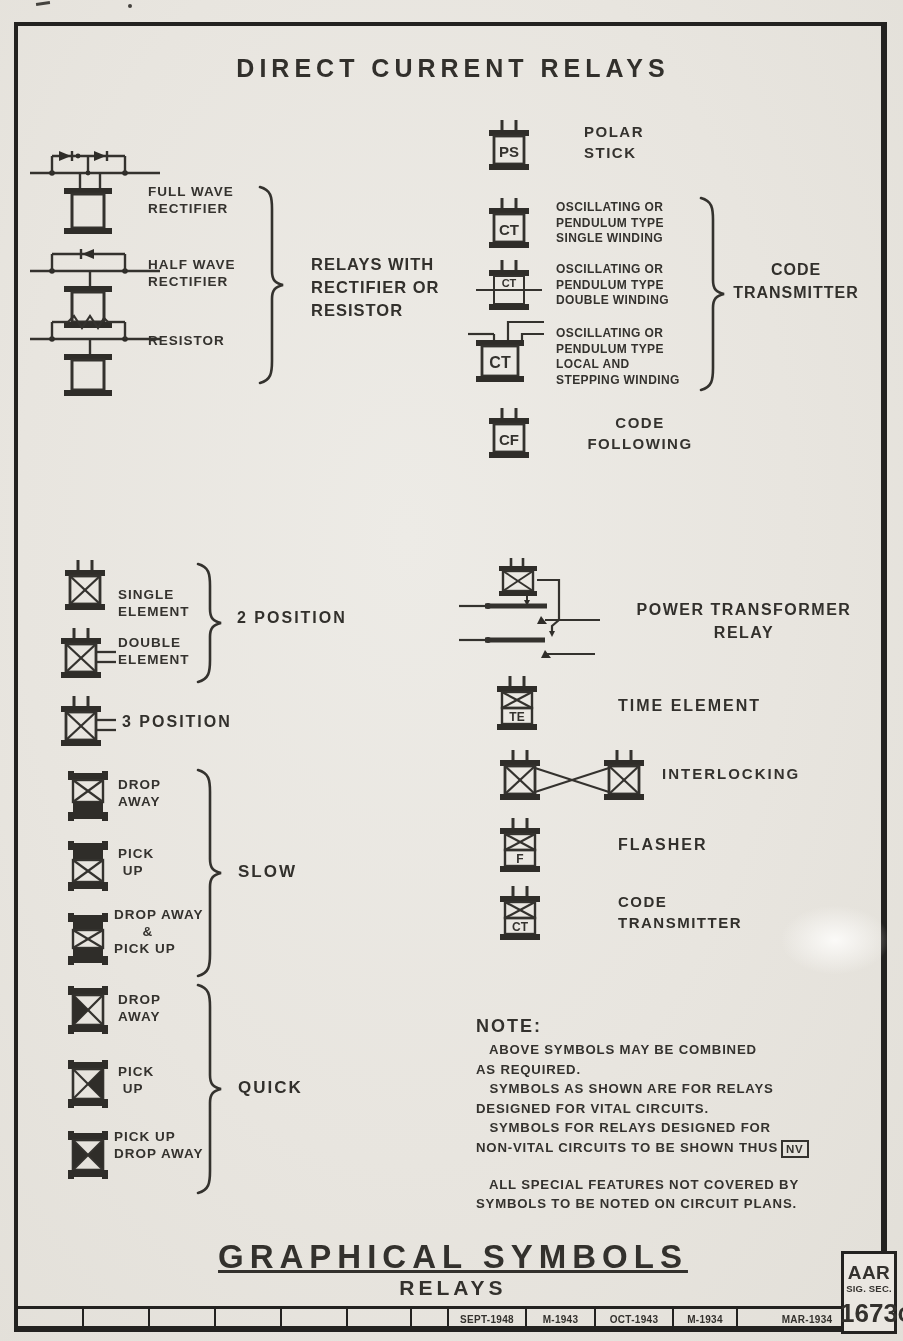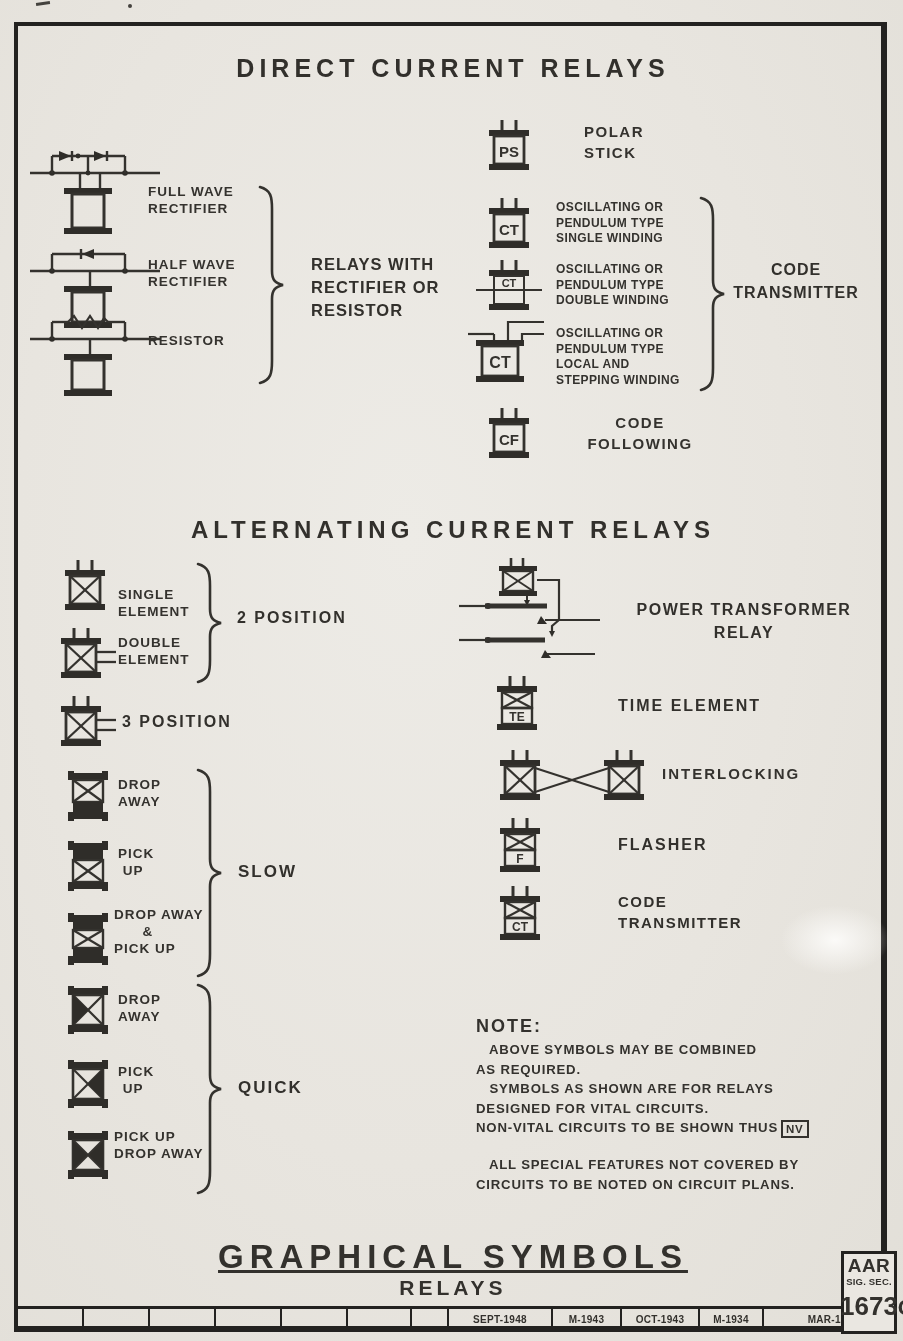--- a/index.html
+++ b/index.html
@@ -24,21 +24,21 @@
   .sym-text{font-family:"Liberation Sans",sans-serif;font-weight:700;fill:#34322e;}
   .note-line{font-size:13.2px;font-weight:600;letter-spacing:.8px;line-height:19.5px;white-space:pre;color:#34322e;}
   .nv-box{display:inline-block;border:2px solid #34322e;font-size:11.5px;font-weight:700;
     padding:0 3px;margin-left:3px;line-height:14px;vertical-align:-1px;}
   #footer-title{font-size:33px;font-weight:700;letter-spacing:6px;}
   #footer-subtitle{font-size:21px;font-weight:600;letter-spacing:4px;}
   #date-strip{display:flex;border-top:3px solid #232220;height:20px;background:transparent;}
   .strip-cell{border-right:2px solid #232220;box-sizing:border-box;font-size:10px;font-weight:600;
     letter-spacing:.3px;display:flex;align-items:center;justify-content:center;white-space:nowrap;overflow:hidden;}
   #aar-box{border:3px solid #232220;background:#eae7e1;z-index:6;text-align:center;}
-  #aar-org{font-size:19px;font-weight:700;letter-spacing:.5px;line-height:20px;margin-top:2px;}
+  #aar-org{font-size:19px;font-weight:700;letter-spacing:.5px;line-height:20px;margin-top:9px;}
   #aar-sub{font-size:9.5px;font-weight:600;letter-spacing:.2px;line-height:11px;}
   #aar-num{font-size:26px;font-weight:700;line-height:26px;white-space:nowrap;text-align:left;margin-left:-4px;margin-top:6px;}
   #aar-num .suffix{font-size:22px;font-weight:600;}
   .scan-mark{background:#44423e;}
   .scan-blob{background:radial-gradient(ellipse,#fbfaf8 0%,rgba(250,249,246,0) 70%);}
 </style>
 </head>
 <body>
 
 <div id="page">
@@ -173,21 +173,20 @@
     <line class="ink-line" x1="16" y1="0" x2="16" y2="10" stroke-width="3"></line>
     <line class="ink-line" x1="30" y1="0" x2="30" y2="10" stroke-width="3"></line>
     <rect class="ink-fill" x="3" y="10" width="40" height="6"></rect>
     <rect class="ink-line" x="8" y="16" width="30" height="28" stroke-width="2.8"></rect>
     <text class="sym-text" x="23" y="37" font-size="15" text-anchor="middle">CF</text>
     <rect class="ink-fill" x="3" y="44" width="40" height="6"></rect>
   </svg>
   <div class="abs lbl-md ctr" style="left:560px;top:412px;width:160px;white-space:pre-line;">CODE
 FOLLOWING</div>
 
-  <div class="abs title" style="left:20px;top:516px;width:866px;font-size:24px;">ALTERNATING CURRENT RELAYS</div>
 
   <svg class="abs" style="left:62px;top:560px;" width="46" height="52" viewBox="0 0 46 52">
     <line class="ink-line" x1="16" y1="0" x2="16" y2="10" stroke-width="3"></line>
     <line class="ink-line" x1="30" y1="0" x2="30" y2="10" stroke-width="3"></line>
     <rect class="ink-fill" x="3" y="10" width="40" height="6"></rect>
     <rect class="ink-line" x="8" y="16" width="30" height="28" stroke-width="2.8"></rect>
     <line class="ink-line" x1="8" y1="16" x2="38" y2="44" stroke-width="2.3"></line>
     <line class="ink-line" x1="38" y1="16" x2="8" y2="44" stroke-width="2.3"></line>
     <rect class="ink-fill" x="3" y="44" width="40" height="6"></rect>
   </svg>
@@ -415,37 +414,38 @@
   </svg>
   <div class="abs lbl-grp pre" style="left:618px;top:891px;font-size:15px;letter-spacing:1.5px;line-height:21px;">CODE
 TRANSMITTER</div>
 
   <div class="abs" style="left:476px;top:1016px;width:410px;">
     <div style="font-size:18px;font-weight:700;letter-spacing:2px;margin-bottom:3px;">NOTE:</div>
     <div class="note-line">   ABOVE SYMBOLS MAY BE COMBINED</div>
     <div class="note-line">AS REQUIRED.</div>
     <div class="note-line">   SYMBOLS AS SHOWN ARE FOR RELAYS</div>
     <div class="note-line">DESIGNED FOR VITAL CIRCUITS.</div>
+    <div class="note-line">   SYMBOLS FOR RELAYS DESIGNED FOR</div>
     <div class="note-line"><span>NON-VITAL CIRCUITS TO BE SHOWN THUS</span><span class="nv-box">NV</span></div>
     <div class="note-line" style="margin-top:17px;">   ALL SPECIAL FEATURES NOT COVERED BY</div>
-    <div class="note-line">CIRCUITS TO BE NOTED ON CIRCUIT PLANS.</div>
+    <div class="note-line">SYMBOLS TO BE NOTED ON CIRCUIT PLANS.</div>
   </div>
 
   <div id="footer-title" class="abs ctr" style="left:20px;top:1238px;width:866px;text-decoration:underline;">GRAPHICAL SYMBOLS</div>
   <div id="footer-subtitle" class="abs ctr" style="left:20px;top:1276px;width:866px;">RELAYS</div>
 
   <div id="date-strip" class="abs" style="left:18px;top:1306px;width:861px;">
     <div class="strip-cell" style="width:66px;"></div>
     <div class="strip-cell" style="width:66px;"></div>
     <div class="strip-cell" style="width:66px;"></div>
     <div class="strip-cell" style="width:66px;"></div>
     <div class="strip-cell" style="width:66px;"></div>
     <div class="strip-cell" style="width:64px;"></div>
     <div class="strip-cell" style="width:37px;"></div>
-    <div class="strip-cell" style="width:104px;">SEPT-1948</div>
+    <div class="strip-cell" style="width:78px;">SEPT-1948</div>
     <div class="strip-cell" style="width:69px;">M-1943</div>
     <div class="strip-cell" style="width:78px;">OCT-1943</div>
     <div class="strip-cell" style="width:64px;text-align:center;">M-1934</div>
     <div class="strip-cell" style="width:74px;margin-left:33px;">MAR-1934</div>
     <div class="strip-cell" style="flex:1;border-right:none;"></div>
   </div>
 
   <div id="aar-box" class="abs" style="left:841px;top:1251px;width:50px;height:77px;">
     <div id="aar-org">AAR</div>
     <div id="aar-sub">SIG. SEC.</div>

